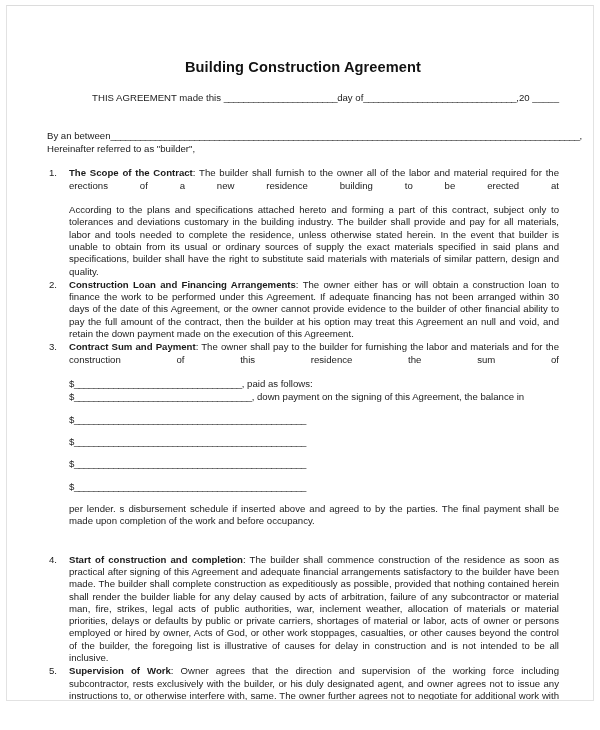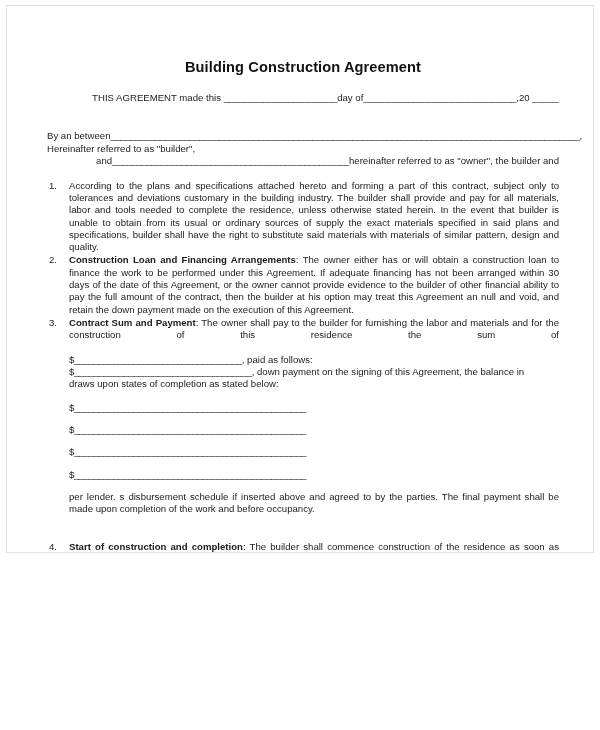--- a/index.html
+++ b/index.html
@@ -12,21 +12,21 @@
     height: 730px;
     overflow: hidden;
     font-family: "Liberation Sans", sans-serif;
     color: #1b1b1b;
   }
   .page {
     position: absolute;
     left: 6px;
     top: 5px;
     width: 588px;
-    height: 548px;
+    height: 696px;
     border: 1px solid #e2e2e2;
     border-top-color: #dcdcdc;
     box-sizing: border-box;
     background: #fff;
     overflow: hidden;
   }
   .inner {
     padding: 0 34px 0 40px;
   }
   .doc-title {
@@ -116,41 +116,40 @@
 
     <h1 class="doc-title">Building Construction Agreement</h1>
 
     <div class="preamble">
       <div class="row"><span>THIS AGREEMENT made this </span><span class="blank">_______________________</span><span>day of</span><span class="blank">_______________________________</span><span>,20 _____</span></div>
 
       <div class="row gap-line"><span>By an between</span><span class="blank">_______________________________________________________________________________________________</span><span>,</span></div>
 
       <div>Hereinafter referred to as "builder",</div>
 
-      <div class="row"><span>and</span><span class="blank">________________________________________________</span><span>hereinafter referred to as "owner", the builder and</span></div>
 
     </div>
 
     <ol class="clauses">
 
       <li>
+        <p class="ptext j-stretch"><span class="lead">The Scope of the Contract</span><span>: The builder shall furnish to the owner all of the labor and material required for the erections of a new residence building to be erected at</span></p>
         <p class="ptext">According to the plans and specifications attached hereto and forming a part of this contract, subject only to tolerances and deviations customary in the building industry. The builder shall provide and pay for all materials, labor and tools needed to complete the residence, unless otherwise stated herein. In the event that builder is unable to obtain from its usual or ordinary sources of supply the exact materials specified in said plans and specifications, builder shall have the right to substitute said materials with materials of similar pattern, design and quality.</p>
       </li>
 
       <li>
         <p class="ptext"><span class="lead">Construction Loan and Financing Arrangements</span><span>: The owner either has or will obtain a construction loan to finance the work to be performed under this Agreement. If adequate financing has not been arranged within 30 days of the date of this Agreement, or the owner cannot provide evidence to the builder of other financial ability to pay the full amount of the contract, then the builder at his option may treat this Agreement an null and void, and retain the down payment made on the execution of this Agreement.</span></p>
       </li>
 
       <li>
         <p class="ptext j-stretch"><span class="lead">Contract Sum and Payment</span><span>: The owner shall pay to the builder for furnishing the labor and materials and for the construction of this residence the sum of</span></p>
 
         <p class="money-line"><span class="money-blank">$__________________________________</span><span>, paid as follows:</span></p>
 
         <p class="money-line gap-line"><span class="money-blank">$____________________________________</span><span>, down payment on the signing of this Agreement, the balance in</span></p>
-        <p class="money-line">draws upon states of completion as stated below:</p>
 
         <div class="schedule">
           <p class="money-line">$_______________________________________________</p>
           <p class="money-line">$_______________________________________________</p>
           <p class="money-line">$_______________________________________________</p>
           <p class="money-line">$_______________________________________________</p>
         </div>
 
         <p class="ptext tail-note">per lender. s disbursement schedule if inserted above and agreed to by the parties. The final payment shall be made upon completion of the work and before occupancy.</p>
       </li>

